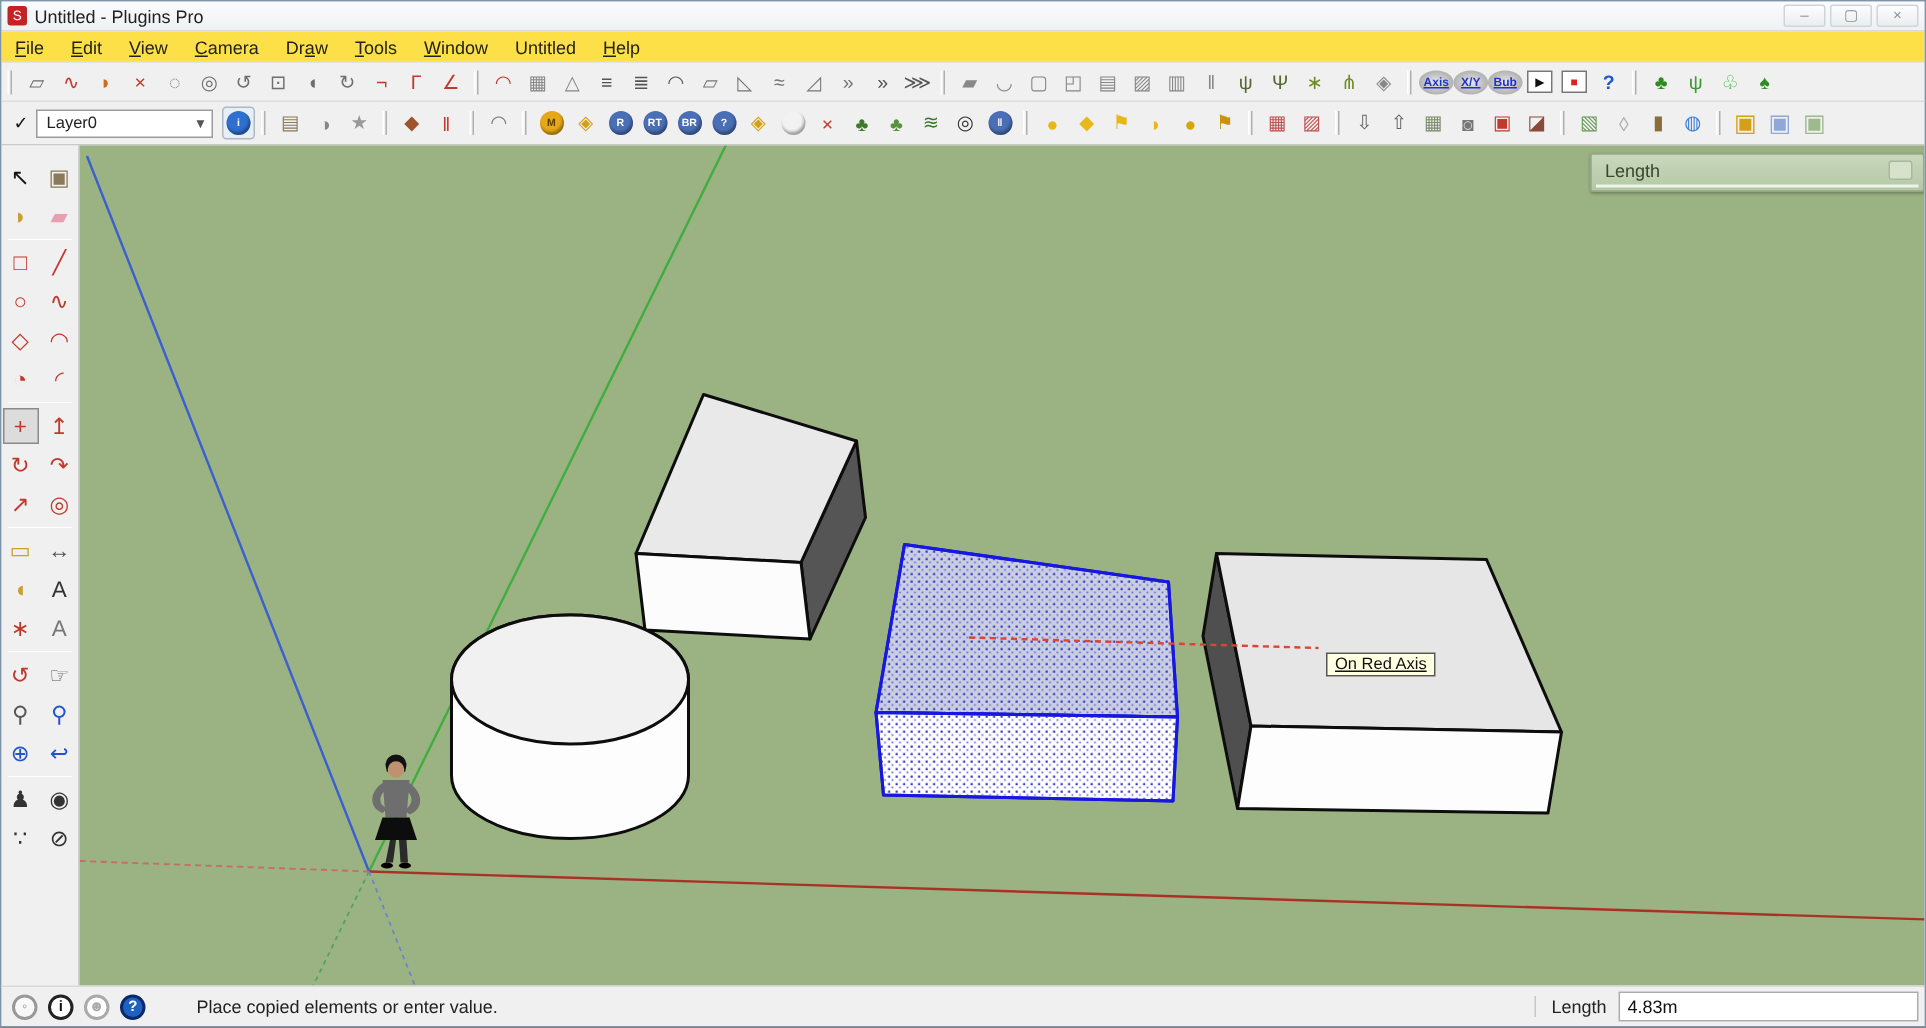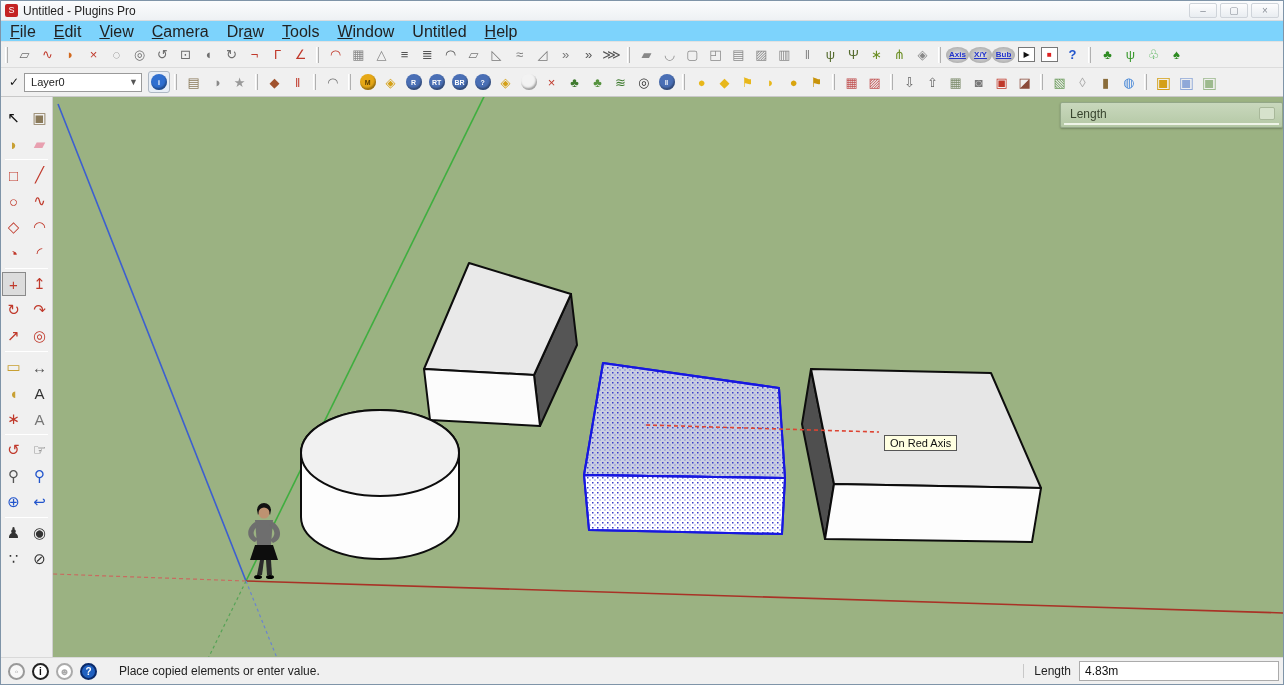--- a/index.html
+++ b/index.html
@@ -12,22 +12,22 @@
             display:flex;align-items:center;font-size:12px;color:#222;}
   #logo{width:13px;height:13px;margin:0 5px 0 4px;background:#c42323;border-radius:2px;
         color:#fff;font-size:9px;line-height:13px;text-align:center;}
   #ghost{position:absolute;left:435px;top:3px;width:420px;font-size:11px;color:#8fa0d8;
          opacity:.55;white-space:nowrap;overflow:hidden;}
   #wctrls{position:absolute;right:4px;top:2px;display:flex;gap:3px;}
   .wbtn{width:28px;height:15px;border:1px solid #cfd4da;border-radius:2px;
         background:linear-gradient(#fdfdfe,#e9edf1);color:#8a9099;font-size:10px;
         line-height:13px;text-align:center;}
   
-  #menubar{position:absolute;left:0;top:20px;width:100%;height:21px;background:#7dd3fc;
-           border-bottom:1px solid #e2e2e2;display:flex;align-items:flex-start;font-size:16px;color:#222;}
+  #menubar{position:absolute;left:0;top:20px;width:100%;height:21px;background:#fde047;
+           border-bottom:1px solid #e2e2e2;display:flex;align-items:flex-end;font-size:12px;color:#222;}
   .menu-item{padding:2px 9px;}
   
   .toolbar{position:absolute;left:0;width:100%;background:#f0f0f0;display:flex;align-items:center;}
   #tb1{top:41px;height:26px;border-bottom:1px solid #dcdcdc;}
   #tb2{top:67px;height:29px;border-bottom:1px solid #c9c9c9;}
   .grip{width:3px;height:16px;border-left:1px solid #ffffff;border-right:1px solid #b0b0b0;margin:0 5px 0 4px;}
   .tbtn{width:23px;height:22px;display:flex;align-items:center;justify-content:center;
         font-size:13px;cursor:default;}
   .coin{width:16px;height:16px;border-radius:50%;display:flex;align-items:center;justify-content:center;
         font-size:7px;font-weight:700;box-shadow:inset -1px -2px 2px rgba(0,0,0,.35);}
@@ -49,35 +49,35 @@
   #main{position:absolute;left:0;top:96px;width:100%;height:562px;display:flex;}
   #palette{width:52px;background:#f0f0f0;border-right:1px solid #d0d0d0;padding-top:9px;}
   .prow{display:flex;justify-content:center;gap:2px;margin-bottom:2px;}
   .pbtn{width:24px;height:24px;display:flex;align-items:center;justify-content:center;
         font-size:15px;border:1px solid transparent;}
   .pbtn.pressed{background:#dcdcdc;border:1px solid #8a8a8a;}
   .pdiv{height:1px;background:#d4d4d4;border-bottom:1px solid #fff;margin:3px 4px;}
   #canvas{position:relative;flex:1;background:#9bb282;overflow:hidden;}
   
   #tooltip{position:absolute;left:831px;top:338px;background:#ffffe1;border:1px solid #565656;
-           padding:1px 5px;font-size:11px;color:#111;white-space:nowrap;}
+           padding:1px 5px;font-size:11px;color:#111;white-space:nowrap;text-decoration:underline;}
   
   #layers-panel{position:absolute;left:1007px;top:5px;width:223px;height:26px;
                 background:linear-gradient(#c9d8bd,#b4c8a5);border:1px solid #93a788;
                 border-radius:2px;box-shadow:0 1px 2px rgba(0,0,0,.25);}
   #layers-panel .lp-title{position:absolute;left:9px;top:4px;font-size:12px;color:#39452f;}
   #layers-panel .lp-btn{position:absolute;right:7px;top:4px;width:16px;height:13px;
                         background:#d6e2cc;border:1px solid #a8b89a;border-radius:2px;}
   #layers-panel .lp-line{position:absolute;left:3px;right:3px;bottom:2px;height:2px;background:#eef4e8;}
   
   #statusbar{position:absolute;left:0;bottom:0;width:100%;height:27px;background:#f0f0f0;
              border-top:1px solid #d9d9d9;display:flex;align-items:center;font-size:12px;color:#222;}
   .sic{width:17px;height:17px;border-radius:50%;display:inline-flex;align-items:center;
        justify-content:center;font-size:10px;font-weight:700;margin-left:7px;}
-  #stmsg{margin-left:22px;}
+  #stmsg{margin-left:34px;}
   #vcbwrap{margin-left:auto;display:flex;align-items:center;margin-right:4px;}
   #vcbwrap .sep{width:1px;height:14px;background:#c8c8c8;margin-right:10px;}
   #vcblabel{margin-right:8px;}
   #vcb{width:200px;height:20px;border:1px solid #ababab;font-size:12px;padding:0 5px;background:#fff;color:#111;}
 </style>
 </head>
 <body>
 
 <div id="win">
 

